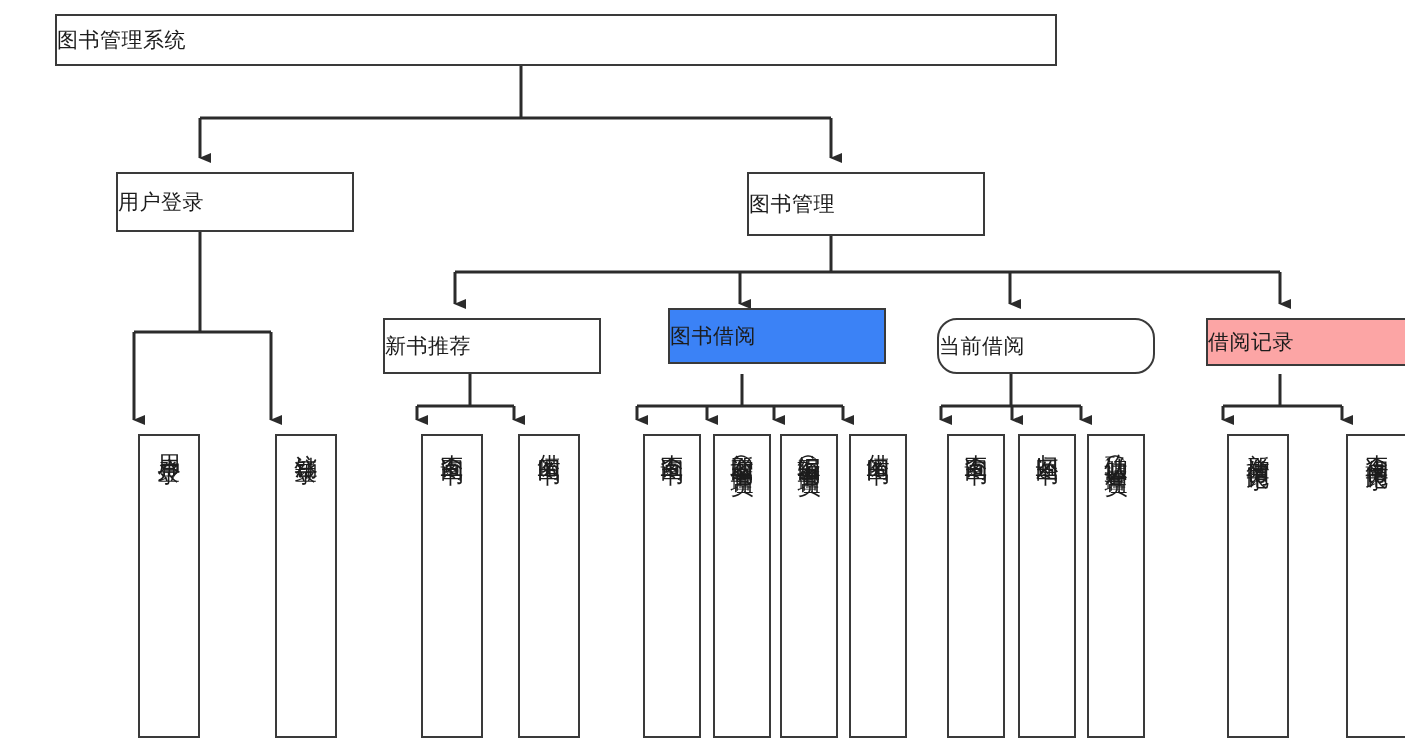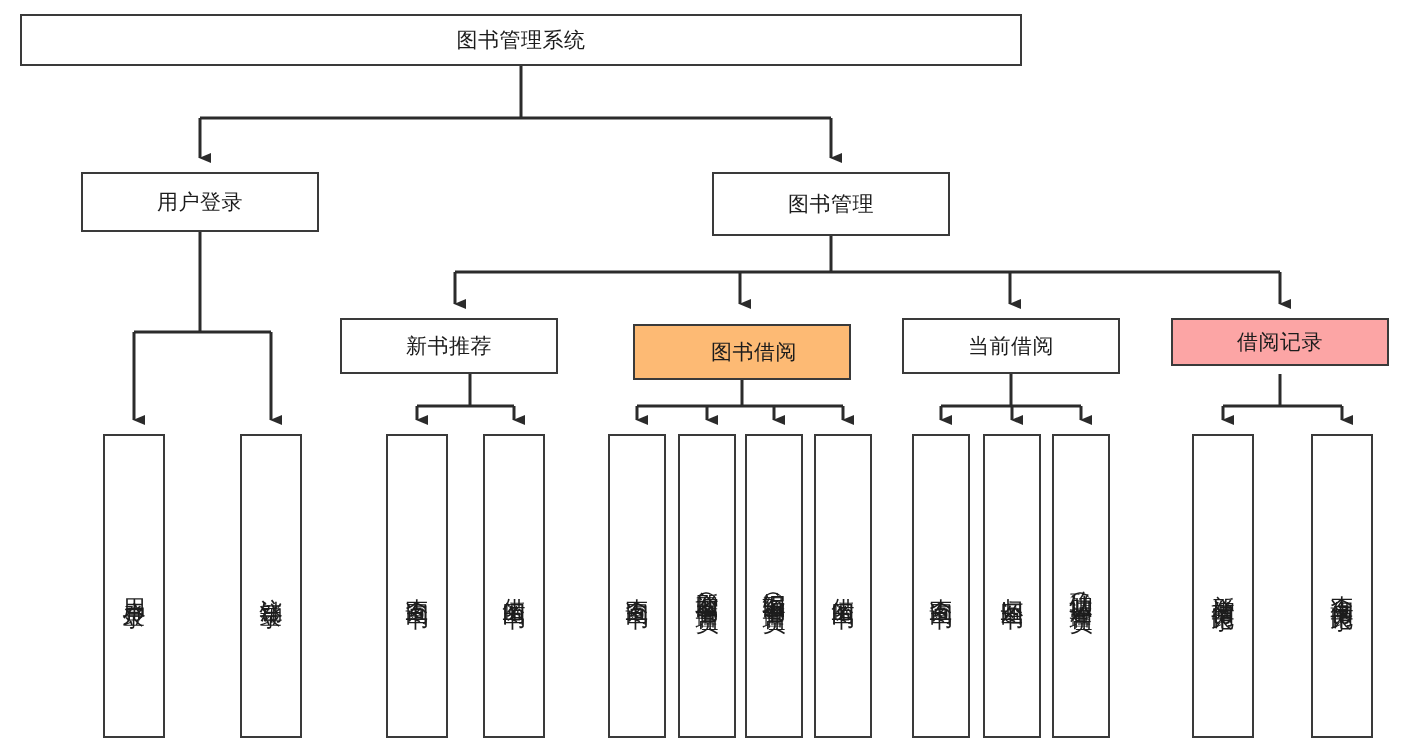--- a/index.html
+++ b/index.html
@@ -25,22 +25,22 @@
     height: 747px;
     pointer-events: none;
   }
   .node {
     position: absolute;
     box-sizing: border-box;
     background: #ffffff;
     border: 2px solid #3a3a3a;
     display: flex;
     align-items: center;
-    justify-content: center;
     color: #1c1c1c;
+    margin-left: 35px;
   }
   .node-h {
     font-size: 21px;
     letter-spacing: 0.5px;
     white-space: nowrap;
   }
   .node-v {
     writing-mode: vertical-rl;
     text-orientation: upright;
     font-size: 23px;
@@ -121,27 +121,27 @@
     <span class="node-label">图书管理系统</span>
   </div>
 
   <div class="node node-h" style="left: 81px; top: 172px; width: 238px; height: 60px; border-color: rgb(58, 58, 58); background: rgb(255, 255, 255); color: rgb(28, 28, 28);">
     <span class="node-label">用户登录</span>
   </div>
   <div class="node node-h" style="left: 712px; top: 172px; width: 238px; height: 64px; border-color: rgb(58, 58, 58); background: rgb(255, 255, 255); color: rgb(28, 28, 28);">
     <span class="node-label">图书管理</span>
   </div>
 
-  <div class="node node-h" style="left: 340px; top: 318px; width: 218px; height: 56px; border-color: rgb(58, 58, 58); background: rgb(255, 255, 255); color: rgb(28, 28, 28);">
+  <div class="node node-h" style="left: 348px; top: 318px; width: 218px; height: 56px; border-color: rgb(58, 58, 58); background: rgb(255, 255, 255); color: rgb(28, 28, 28);">
     <span class="node-label">新书推荐</span>
   </div>
-  <div class="node node-h" style="left: 633px; top: 324px; width: 218px; height: 56px; border-color: rgb(58, 58, 58); background: #fdba74; color: rgb(28, 28, 28); padding-left: 24px;">
+  <div class="node node-h" style="left: 633px; top: 308px; width: 218px; height: 56px; border-color: rgb(58, 58, 58); background: #3b82f6; color: rgb(28, 28, 28);">
     <span class="node-label">图书借阅</span>
   </div>
-  <div class="node node-h" style="left: 902px; top: 318px; width: 218px; height: 56px; border-color: rgb(58, 58, 58); background: rgb(255, 255, 255); color: rgb(28, 28, 28);">
+  <div class="node node-h" style="left: 902px; top: 318px; width: 218px; height: 56px; border-color: rgb(58, 58, 58); background: rgb(255, 255, 255); color: rgb(28, 28, 28); border-radius: 20px;">
     <span class="node-label">当前借阅</span>
   </div>
   <div class="node node-h" style="left: 1171px; top: 318px; width: 218px; height: 48px; border-color: rgb(58, 58, 58); background: #fca5a5; color: rgb(28, 28, 28);">
     <span class="node-label">借阅记录</span>
   </div>
 
   <div class="node node-v" style="left: 103px; top: 434px; width: 62px; height: 304px; border-color: rgb(58, 58, 58); background: rgb(255, 255, 255); color: rgb(28, 28, 28);">
     <span class="node-label">用户登录</span>
   </div>
   <div class="node node-v" style="left: 240px; top: 434px; width: 62px; height: 304px; border-color: rgb(58, 58, 58); background: rgb(255, 255, 255); color: rgb(28, 28, 28);">

